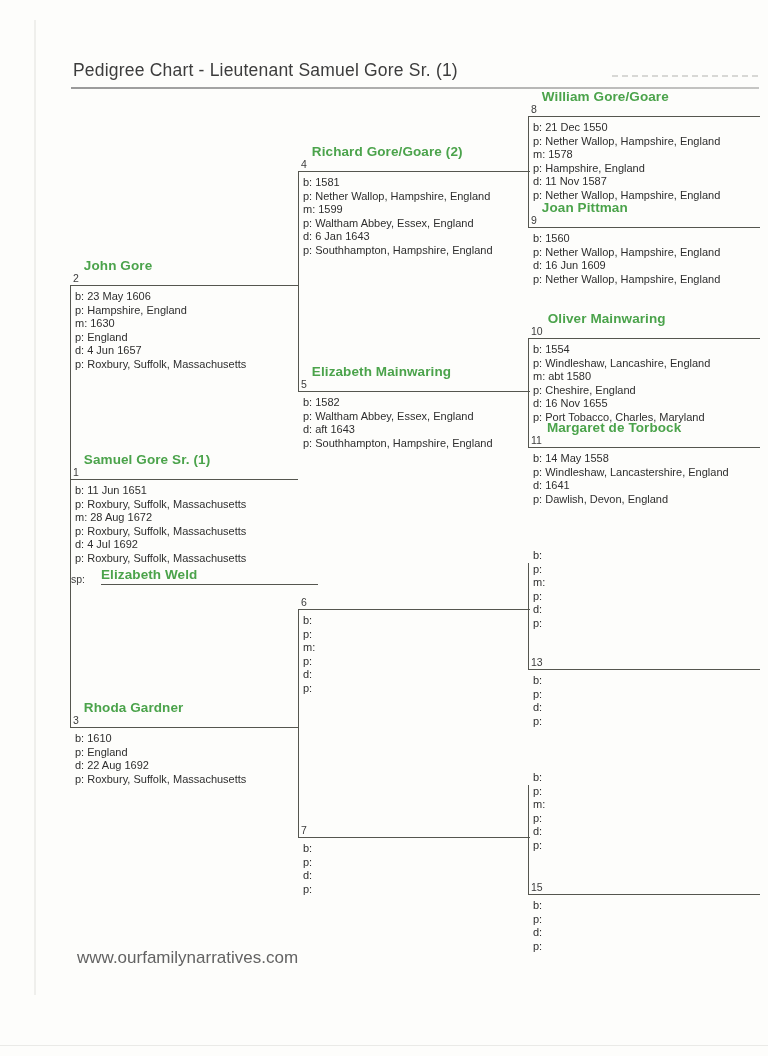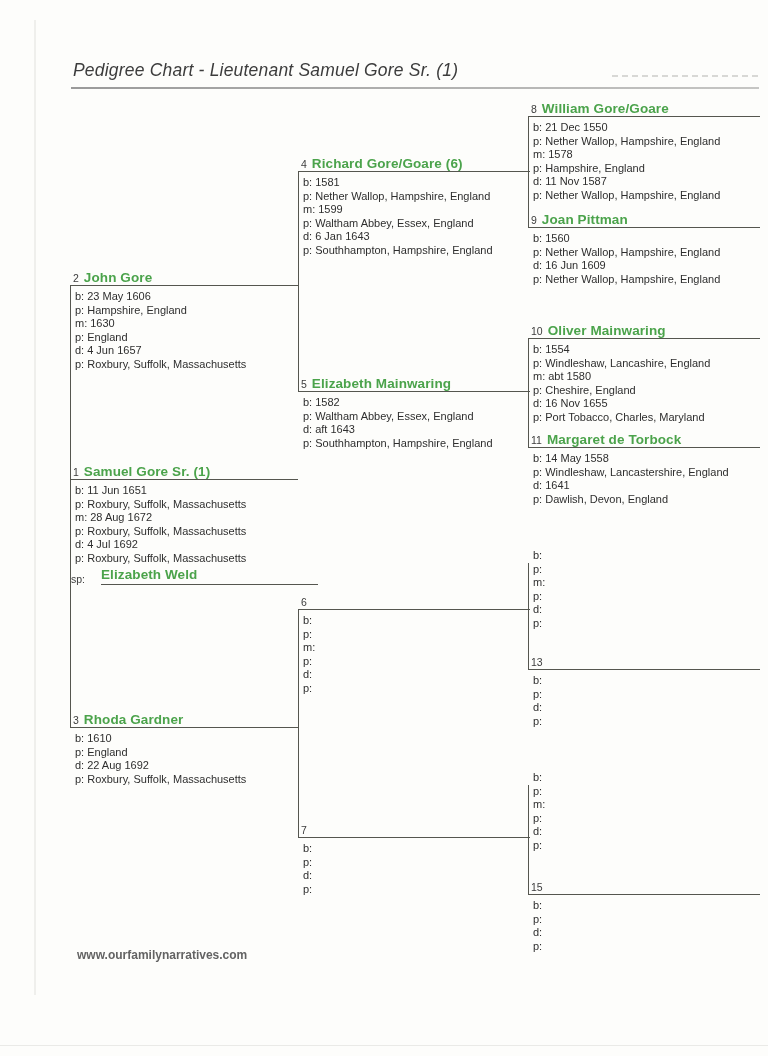--- a/index.html
+++ b/index.html
@@ -4,21 +4,21 @@
 <style>
   html,body{margin:0;padding:0;}
   body{
     width:768px;height:1056px;position:relative;overflow:hidden;
     background:#fdfdfb;
     font-family:"Liberation Sans","DejaVu Sans",sans-serif;
     color:#2f2f2f;
   }
   .page-title{
     position:absolute;left:73px;top:60px;
-    font-size:17.5px;color:#3c3c3c;letter-spacing:.2px;white-space:nowrap;font-style:italic;
+    font-size:17.5px;color:#3c3c3c;letter-spacing:.2px;white-space:nowrap;
   }
   .title-rule{
     position:absolute;left:71px;top:87px;width:688px;height:2px;
     background:linear-gradient(to right,#9a9a9a,#c6c6c4);
   }
   .scan-artifact{
     position:absolute;left:612px;top:75px;width:146px;height:0;
     border-top:2px dashed #cfcfcc;opacity:.8;
   }
   .scan-edge-left{
@@ -34,33 +34,33 @@
   .c1{width:228px;} .c2{width:232px;} .c3{width:232px;} .csp{width:248px;}
   .name-row{
     display:flex;align-items:flex-end;height:18px;
     border-bottom:1px solid #55564f;padding-bottom:1px;box-sizing:border-box;
   }
   .num{
     font-size:10.5px;color:#3c3c3c;line-height:1;margin:0 5px 1px 3px;flex:none;
   }
   .pname{
     font-size:13.5px;font-weight:bold;color:#4ba34b;line-height:1;
-    white-space:nowrap;letter-spacing:.1px;margin-bottom:0px;
+    white-space:nowrap;letter-spacing:.1px;margin-bottom:12px;
   }
   .sp-row{display:flex;align-items:flex-end;height:18px;}
   .sp-row .num{margin:0 16px 1px 1px;}
   .name-wrap{
     flex:1;border-bottom:1px solid #55564f;padding-bottom:1px;height:17px;
     box-sizing:border-box;display:flex;align-items:flex-start;
   }
   .details{padding:4px 0 0 5px;}
   .frow{font-size:11px;line-height:13.5px;color:#2e2e2e;white-space:nowrap;}
   .fl{margin-right:3px;}
   .footer-url{
-    position:absolute;left:77px;top:948px;font-size:12px;color:#636363;font-weight:bold;
+    position:absolute;left:77px;top:948px;font-size:17px;color:#636363;
   }
 </style>
 </head>
 <body>
 
 <div style="position:absolute;inset:0;">
 
   <div class="page-title">Pedigree Chart - Lieutenant Samuel Gore Sr. (1)</div>
   <div class="title-rule"></div>
   <div class="scan-artifact"></div>
@@ -123,21 +123,21 @@
       <div class="frow"><span class="fl">b:</span><span>1610</span></div>
       <div class="frow"><span class="fl">p:</span><span>England</span></div>
       <div class="frow"><span class="fl">d:</span><span>22 Aug 1692</span></div>
       <div class="frow"><span class="fl">p:</span><span>Roxbury, Suffolk, Massachusetts</span></div>
     </div>
   </div>
 
   <div class="person c2" style="left:298px;top:154px;">
     <div class="name-row">
       <span class="num">4</span>
-      <span class="pname">Richard Gore/Goare (6)</span>
+      <span class="pname">Richard Gore/Goare (2)</span>
     </div>
     <div class="details">
       <div class="frow"><span class="fl">b:</span><span>1581</span></div>
       <div class="frow"><span class="fl">p:</span><span>Nether Wallop, Hampshire, England</span></div>
       <div class="frow"><span class="fl">m:</span><span>1599</span></div>
       <div class="frow"><span class="fl">p:</span><span>Waltham Abbey, Essex, England</span></div>
       <div class="frow"><span class="fl">d:</span><span>6 Jan 1643</span></div>
       <div class="frow"><span class="fl">p:</span><span>Southhampton, Hampshire, England</span></div>
     </div>
   </div>

